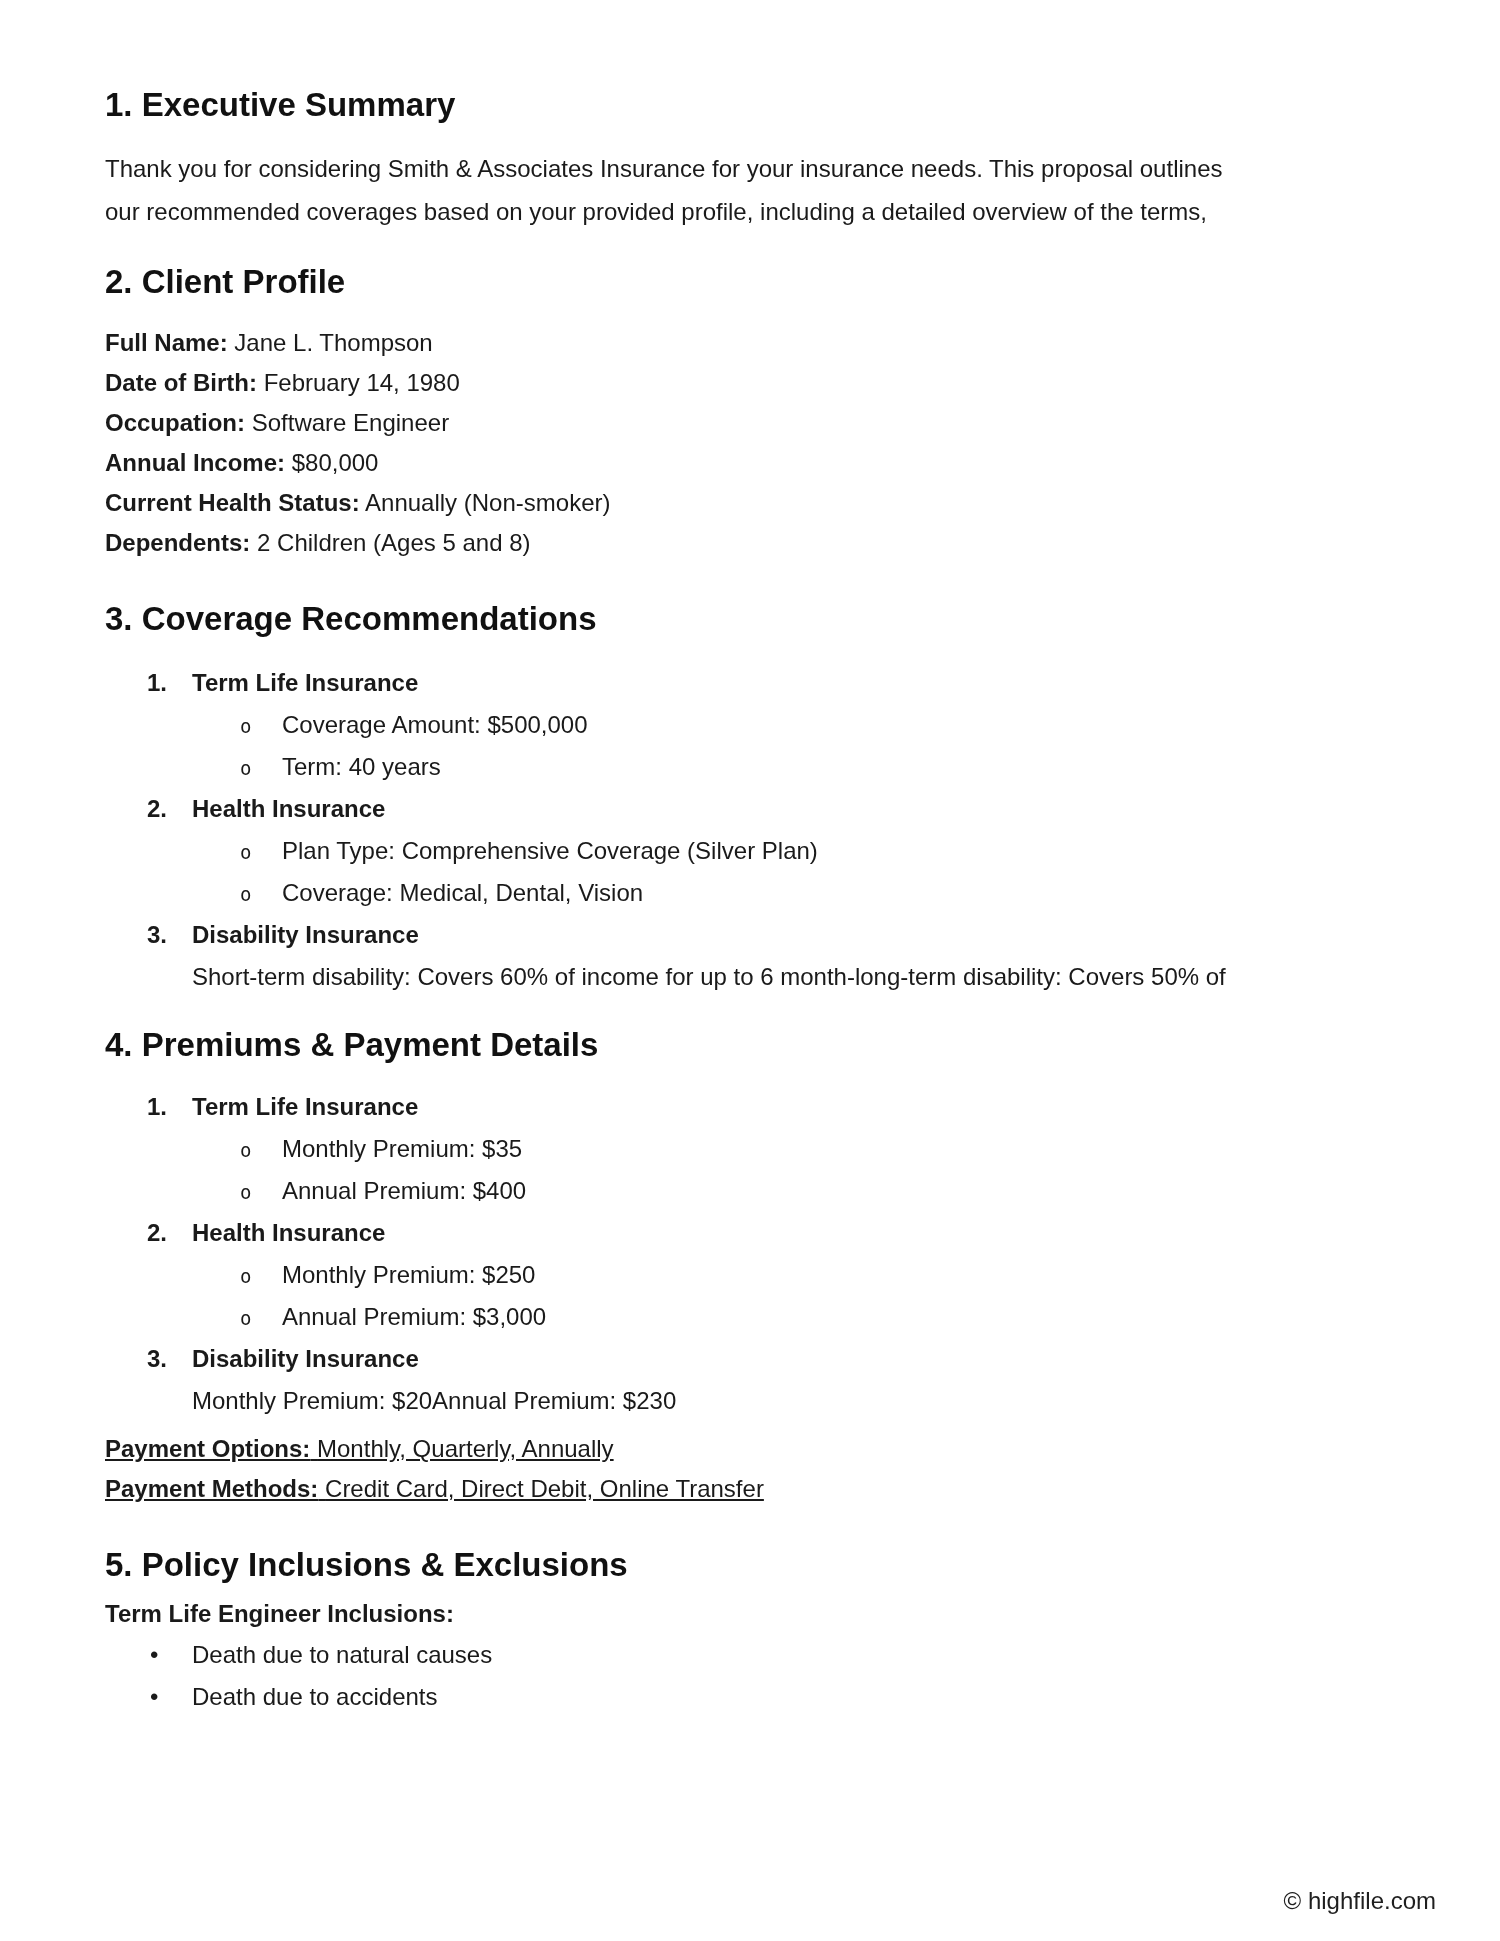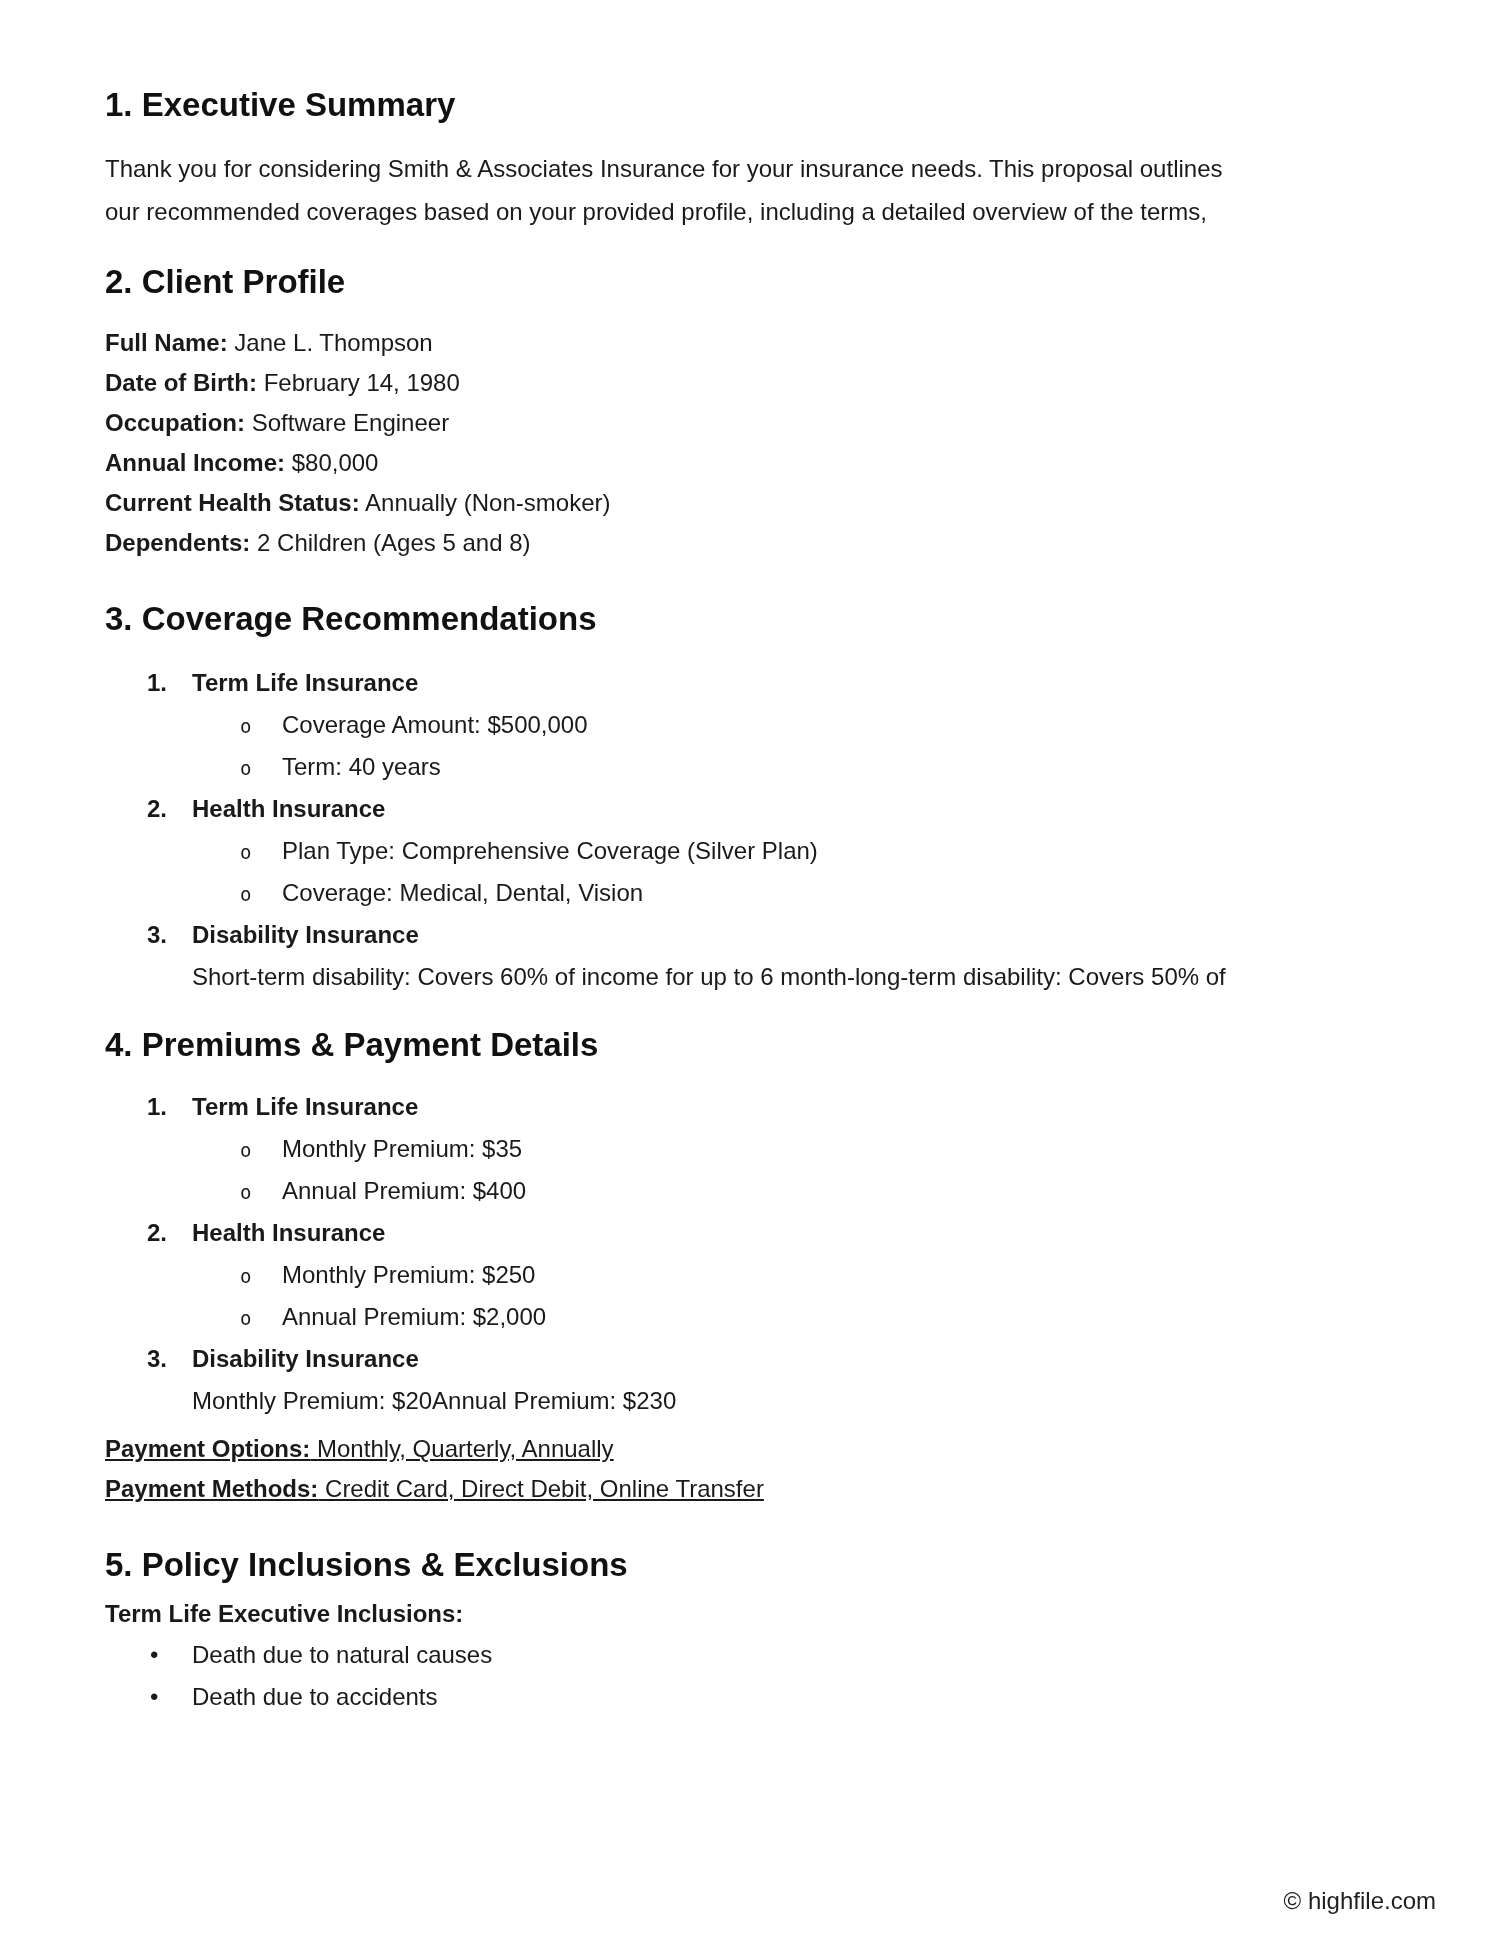--- a/index.html
+++ b/index.html
@@ -123,41 +123,41 @@
     <div class="num-line">
       <span class="num-marker">2.</span>
       <span class="num-title">Health Insurance</span>
     </div>
     <div class="sub-line">
       <span class="o-marker">o</span>
       <span>Monthly Premium: $250</span>
     </div>
     <div class="sub-line">
       <span class="o-marker">o</span>
-      <span>Annual Premium: $2,000</span>
+      <span>Annual Premium: $3,000</span>
     </div>
     <div class="num-line">
       <span class="num-marker">3.</span>
       <span class="num-title">Disability Insurance</span>
     </div>
     <div class="note-line">Monthly Premium: $20Annual Premium: $230</div>
   </div>
   <div class="payments">
     <div class="field-line">
       <span class="field-label">Payment Options:</span>
       <span>Monthly, Quarterly, Annually</span>
     </div>
     <div class="field-line">
       <span class="field-label">Payment Methods:</span>
       <span>Credit Card, Direct Debit, Online Transfer</span>
     </div>
   </div>
 
   <h2 class="section-heading mt-sec5">5. Policy Inclusions &amp; Exclusions</h2>
-  <div class="subheading">Term Life Executive Inclusions:</div>
+  <div class="subheading">Term Life Engineer Inclusions:</div>
   <div class="bullets">
     <div class="bullet-line">
       <span class="dot-marker">•</span>
       <span>Death due to natural causes</span>
     </div>
     <div class="bullet-line">
       <span class="dot-marker">•</span>
       <span>Death due to accidents</span>
     </div>
   </div>

